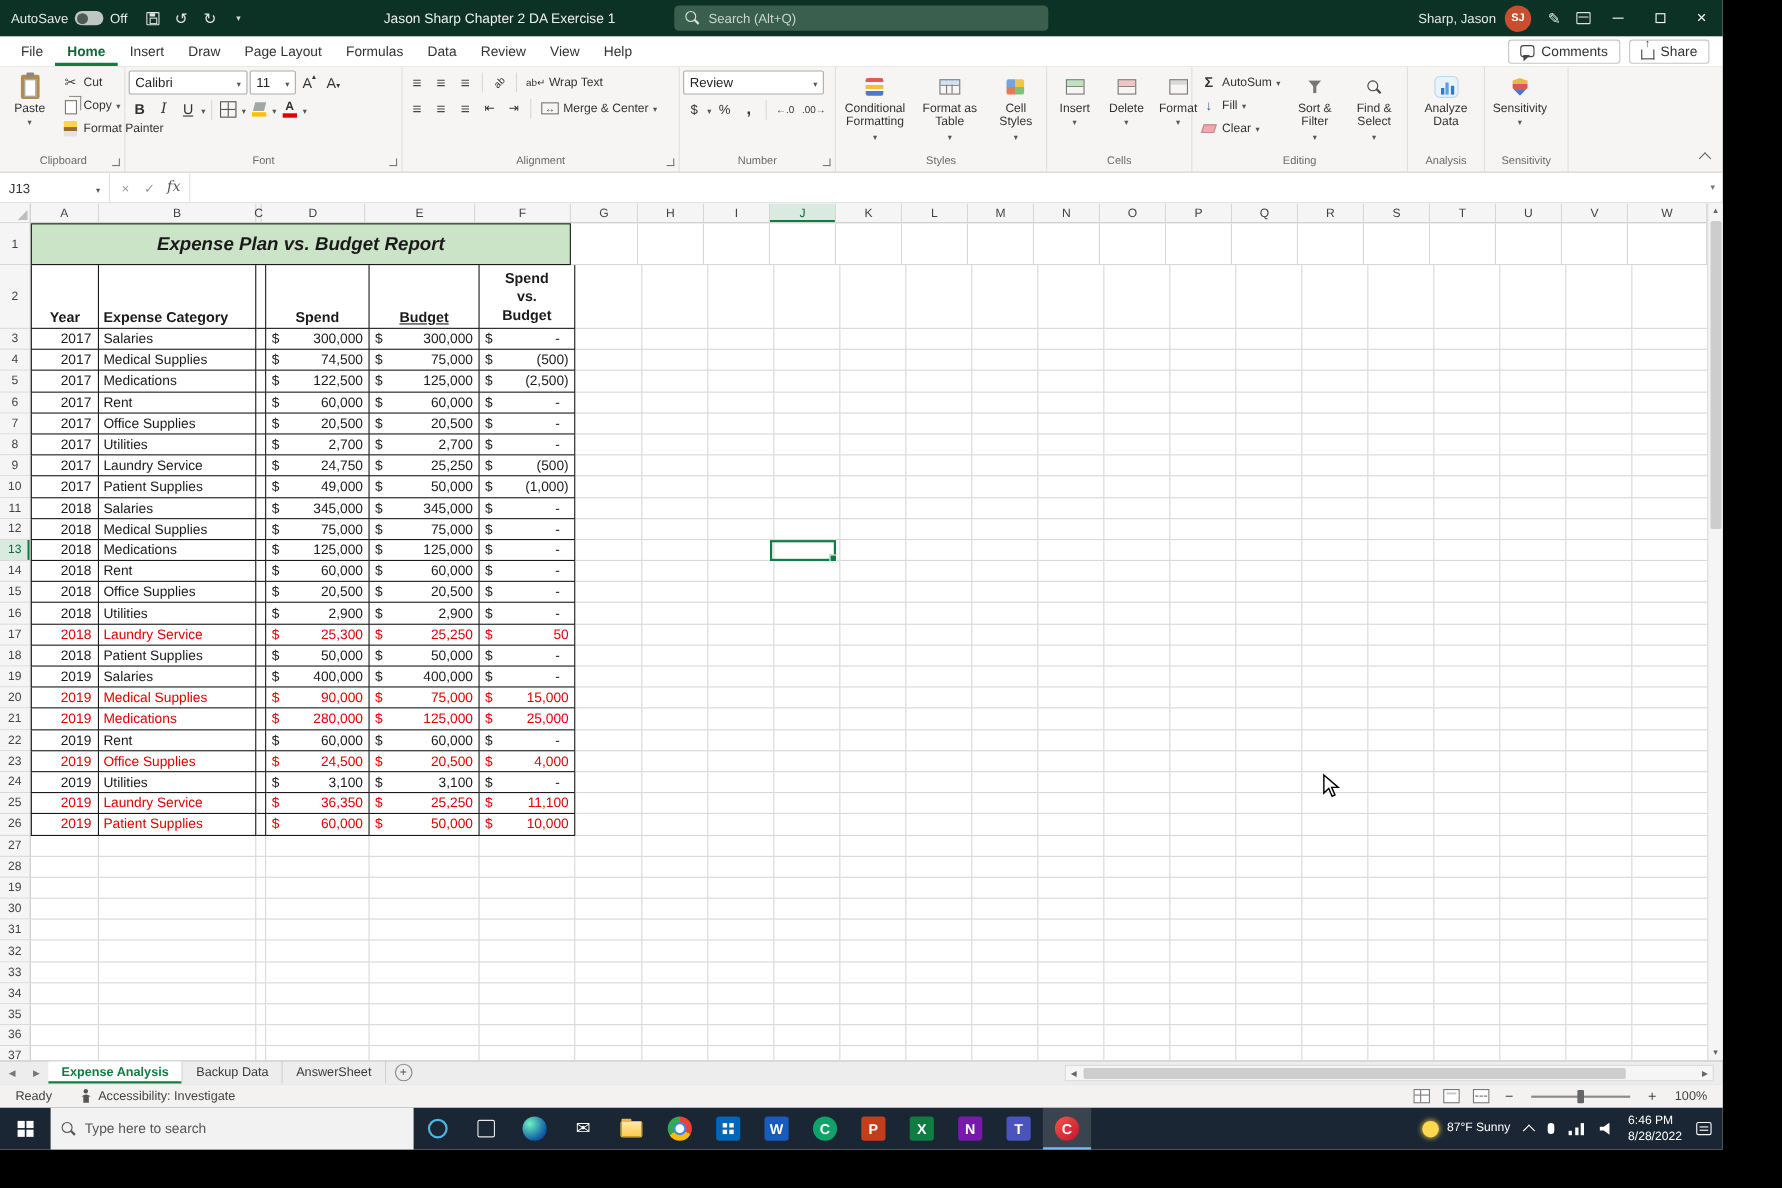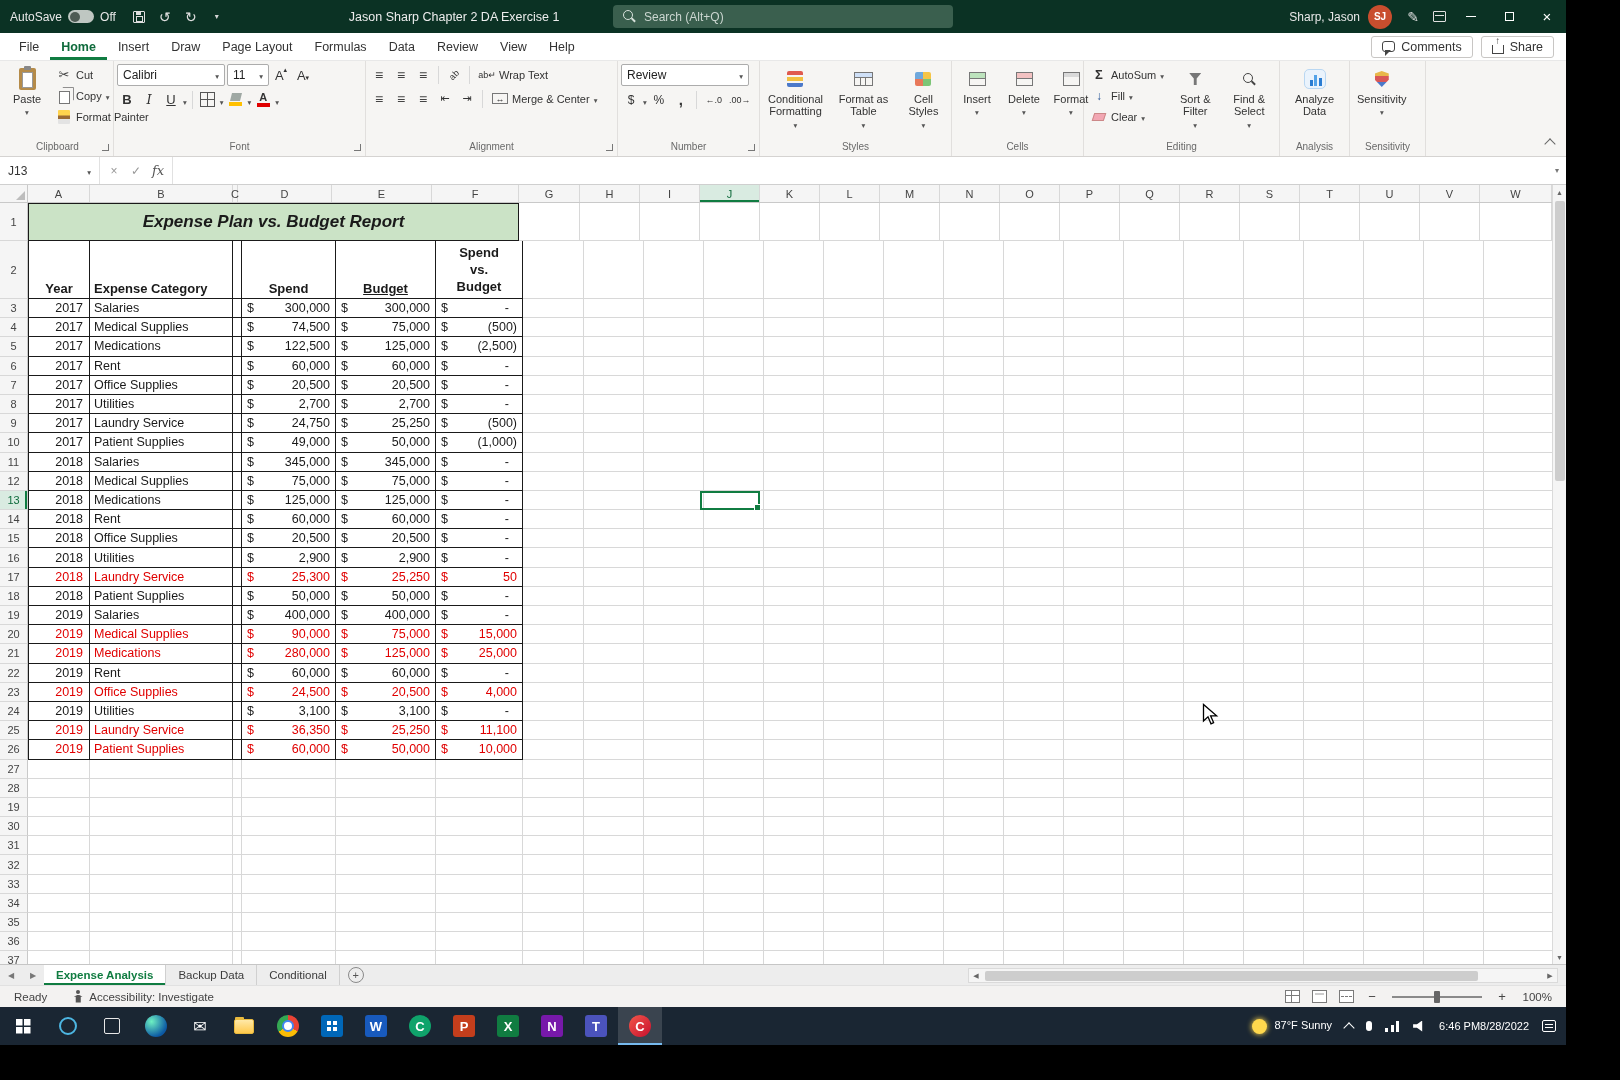--- a/index.html
+++ b/index.html
@@ -223,21 +223,21 @@
 .app-onenote{background:#7719AA}
 .app-teams{background:#4B53BC}
 .app-camtasia-recorder{background:linear-gradient(135deg,#F2574A,#C8102E);border-radius:50%}
 .tray{margin-left:auto;display:flex;align-items:center;gap:13px;padding-right:10px;font-size:11px}
 .weather{display:flex;align-items:flex-start;gap:7px}
 .sun{width:15px;height:15px;border-radius:50%;background:#FFD84D;box-shadow:0 0 5px 1px rgba(255,216,77,.75);display:inline-block}
 .chev{width:8px;height:8px;border-left:1.5px solid #fff;border-top:1.5px solid #fff;transform:rotate(45deg);display:inline-block;margin-top:3px}
 .ic-mic{width:6px;height:10px;background:#fff;border-radius:3px;display:inline-block}
 .ic-net{width:15px;height:11px;background:linear-gradient(#fff,#fff) 0 100%/3px 4px no-repeat,linear-gradient(#fff,#fff) 5.5px 100%/3px 7px no-repeat,linear-gradient(#fff,#fff) 11px 100%/3px 11px no-repeat;display:inline-block}
 .ic-vol{width:13px;height:11px;background:#fff;clip-path:polygon(0 35%,30% 35%,70% 0,70% 100%,30% 65%,0 65%);display:inline-block}
-.clock{display:flex;align-items:center;line-height:1.3}
+.clock{display:flex;flex-direction:column;line-height:1.3}
 .ic-notif{width:14px;height:12px;border:1.2px solid #fff;border-radius:2px;position:relative;display:inline-block}
 .ic-notif::after{content:"";position:absolute;left:2px;top:3px;right:2px;height:1px;background:#fff;box-shadow:0 3px 0 #fff}
 </style>
 </head>
 <body>
 
 <div class="screen">
 
   <div class="titlebar">
     <div class="autosave">
@@ -1779,21 +1779,21 @@
       <span class="ar">▼</span>
     </div>
   </div>
 
   <div class="sheettabs">
     <span class="tnav gl-left"></span>
     <span class="tnav gl-right"></span>
     <div class="sh-tabs">
         <div class="sh-tab active">Expense Analysis</div>
         <div class="sh-tab">Backup Data</div>
-        <div class="sh-tab">Conditional</div>
+        <div class="sh-tab">AnswerSheet</div>
       </div>
     <span class="addsheet"></span>
     <div class="hs">
       <span class="ar">◀</span>
       <span class="track">
           <span class="hthumb"></span>
         </span>
       <span class="ar">▶</span>
     </div>
   </div>
@@ -1814,20 +1814,24 @@
         </span>
       <span class="zoom-plus"></span>
       <span class="zoom-label">100%</span>
     </div>
   </div>
 
   <div class="taskbar">
     <div class="start">
         <span class="win-grid"></span>
       </div>
+    <div class="tb-search">
+      <span class="mag"></span>
+      <input placeholder="Type here to search" style="">
+    </div>
     <div class="tb-apps">
         <div class="tb-app">
           <span class="app-ic app-cortana"></span>
         </div>
         <div class="tb-app">
           <span class="app-ic app-task-view"></span>
         </div>
         <div class="tb-app">
           <span class="app-ic app-edge"></span>
         </div>

